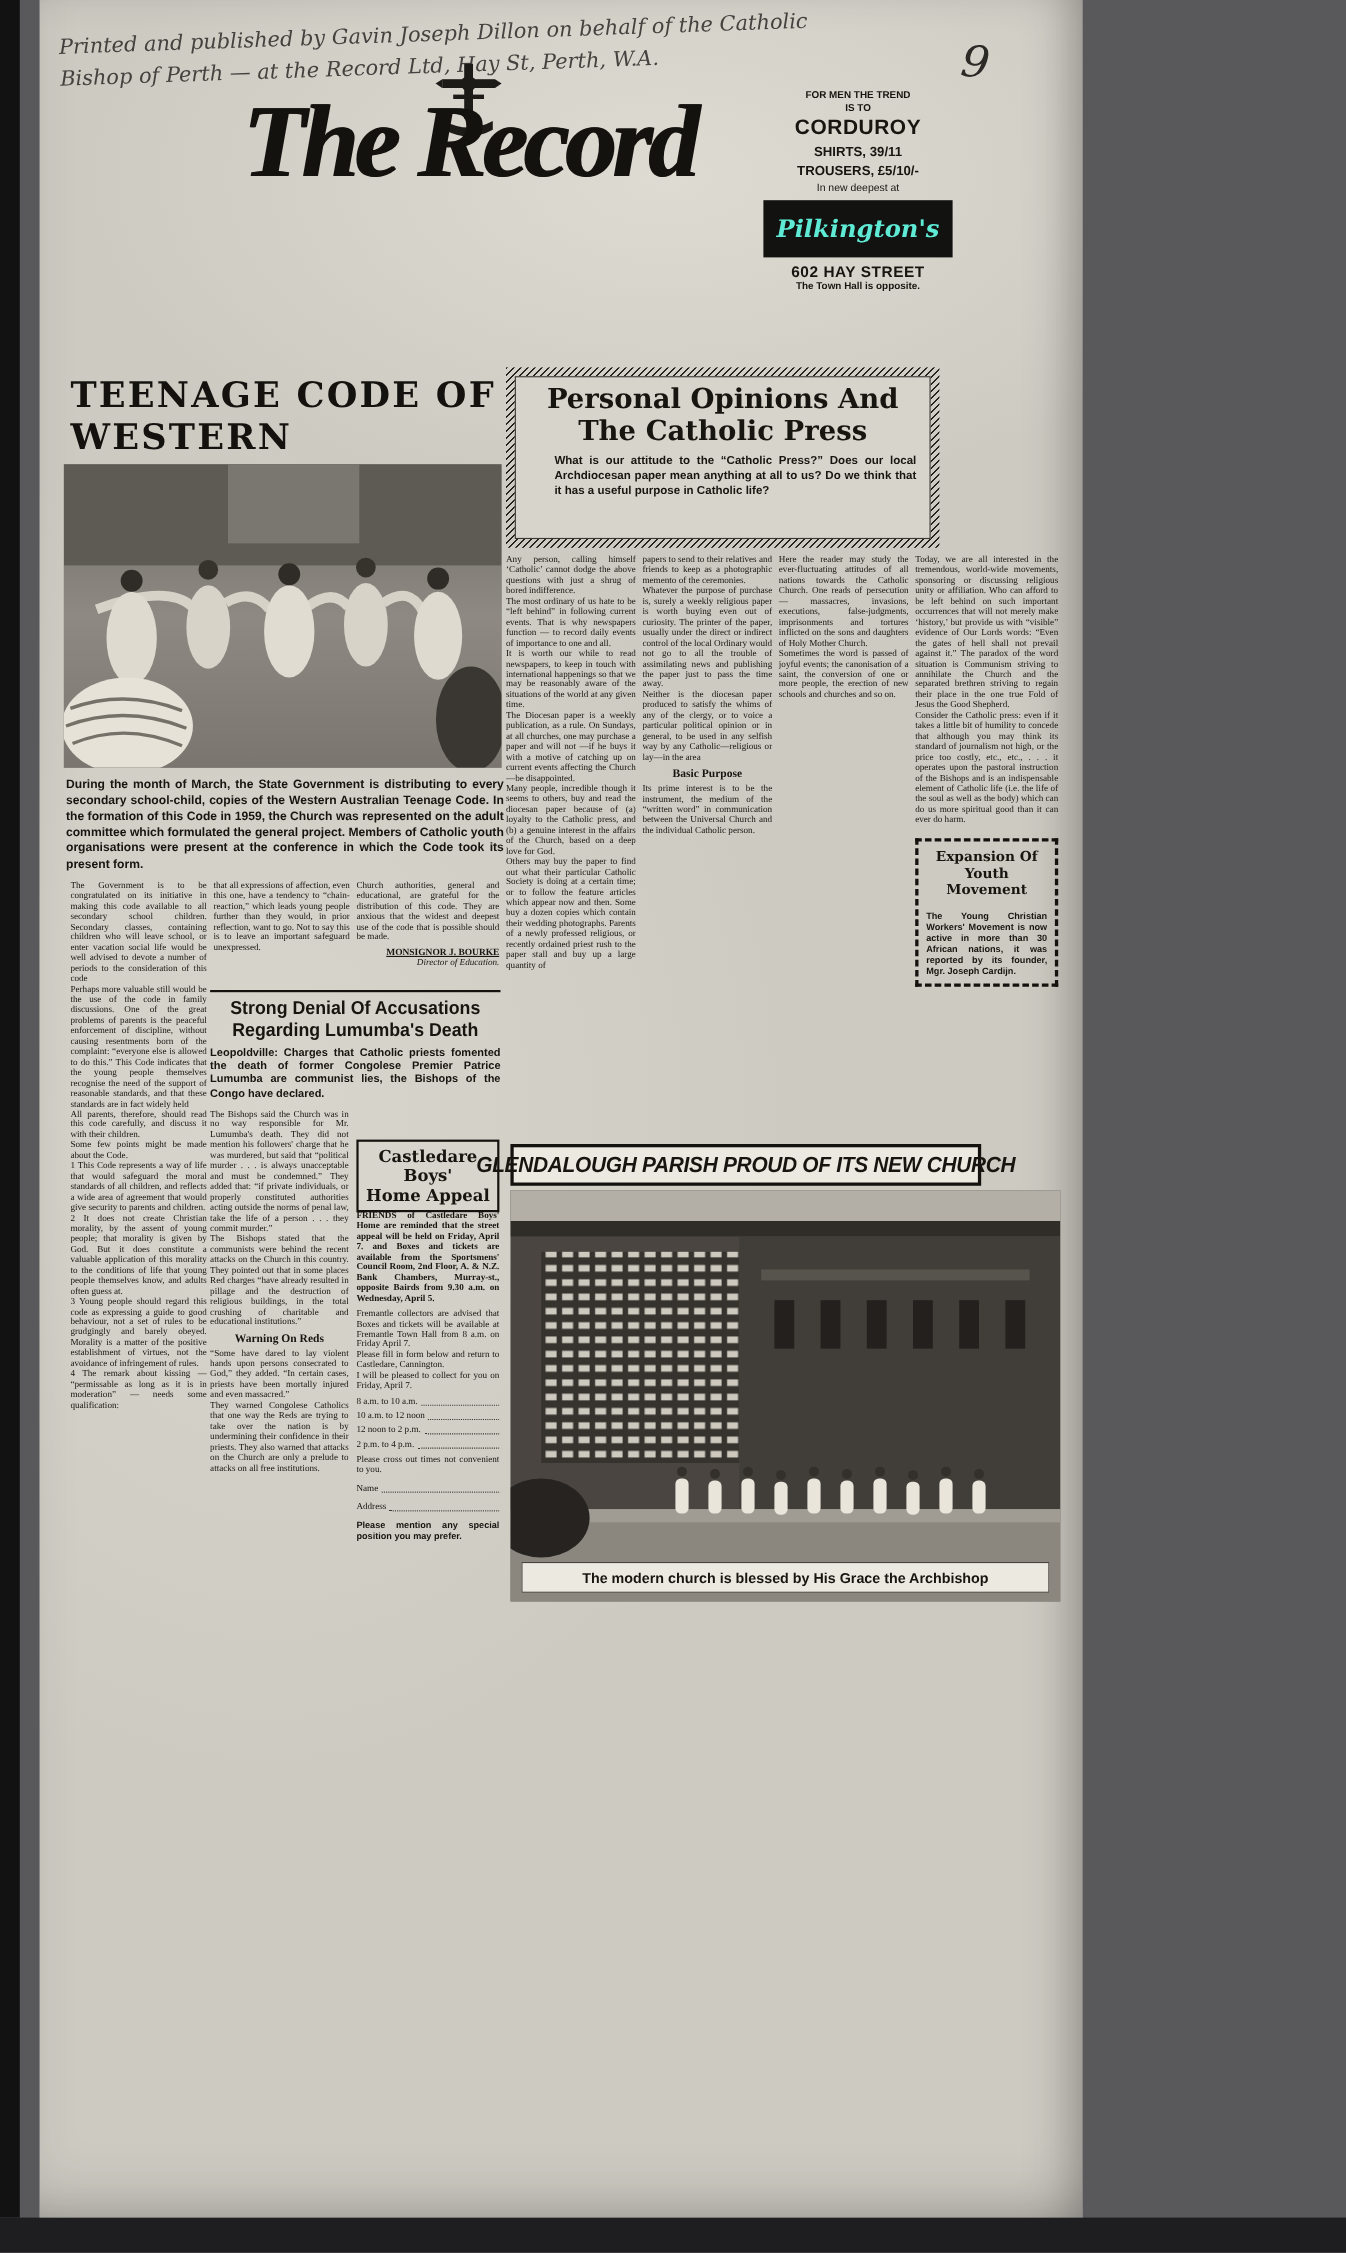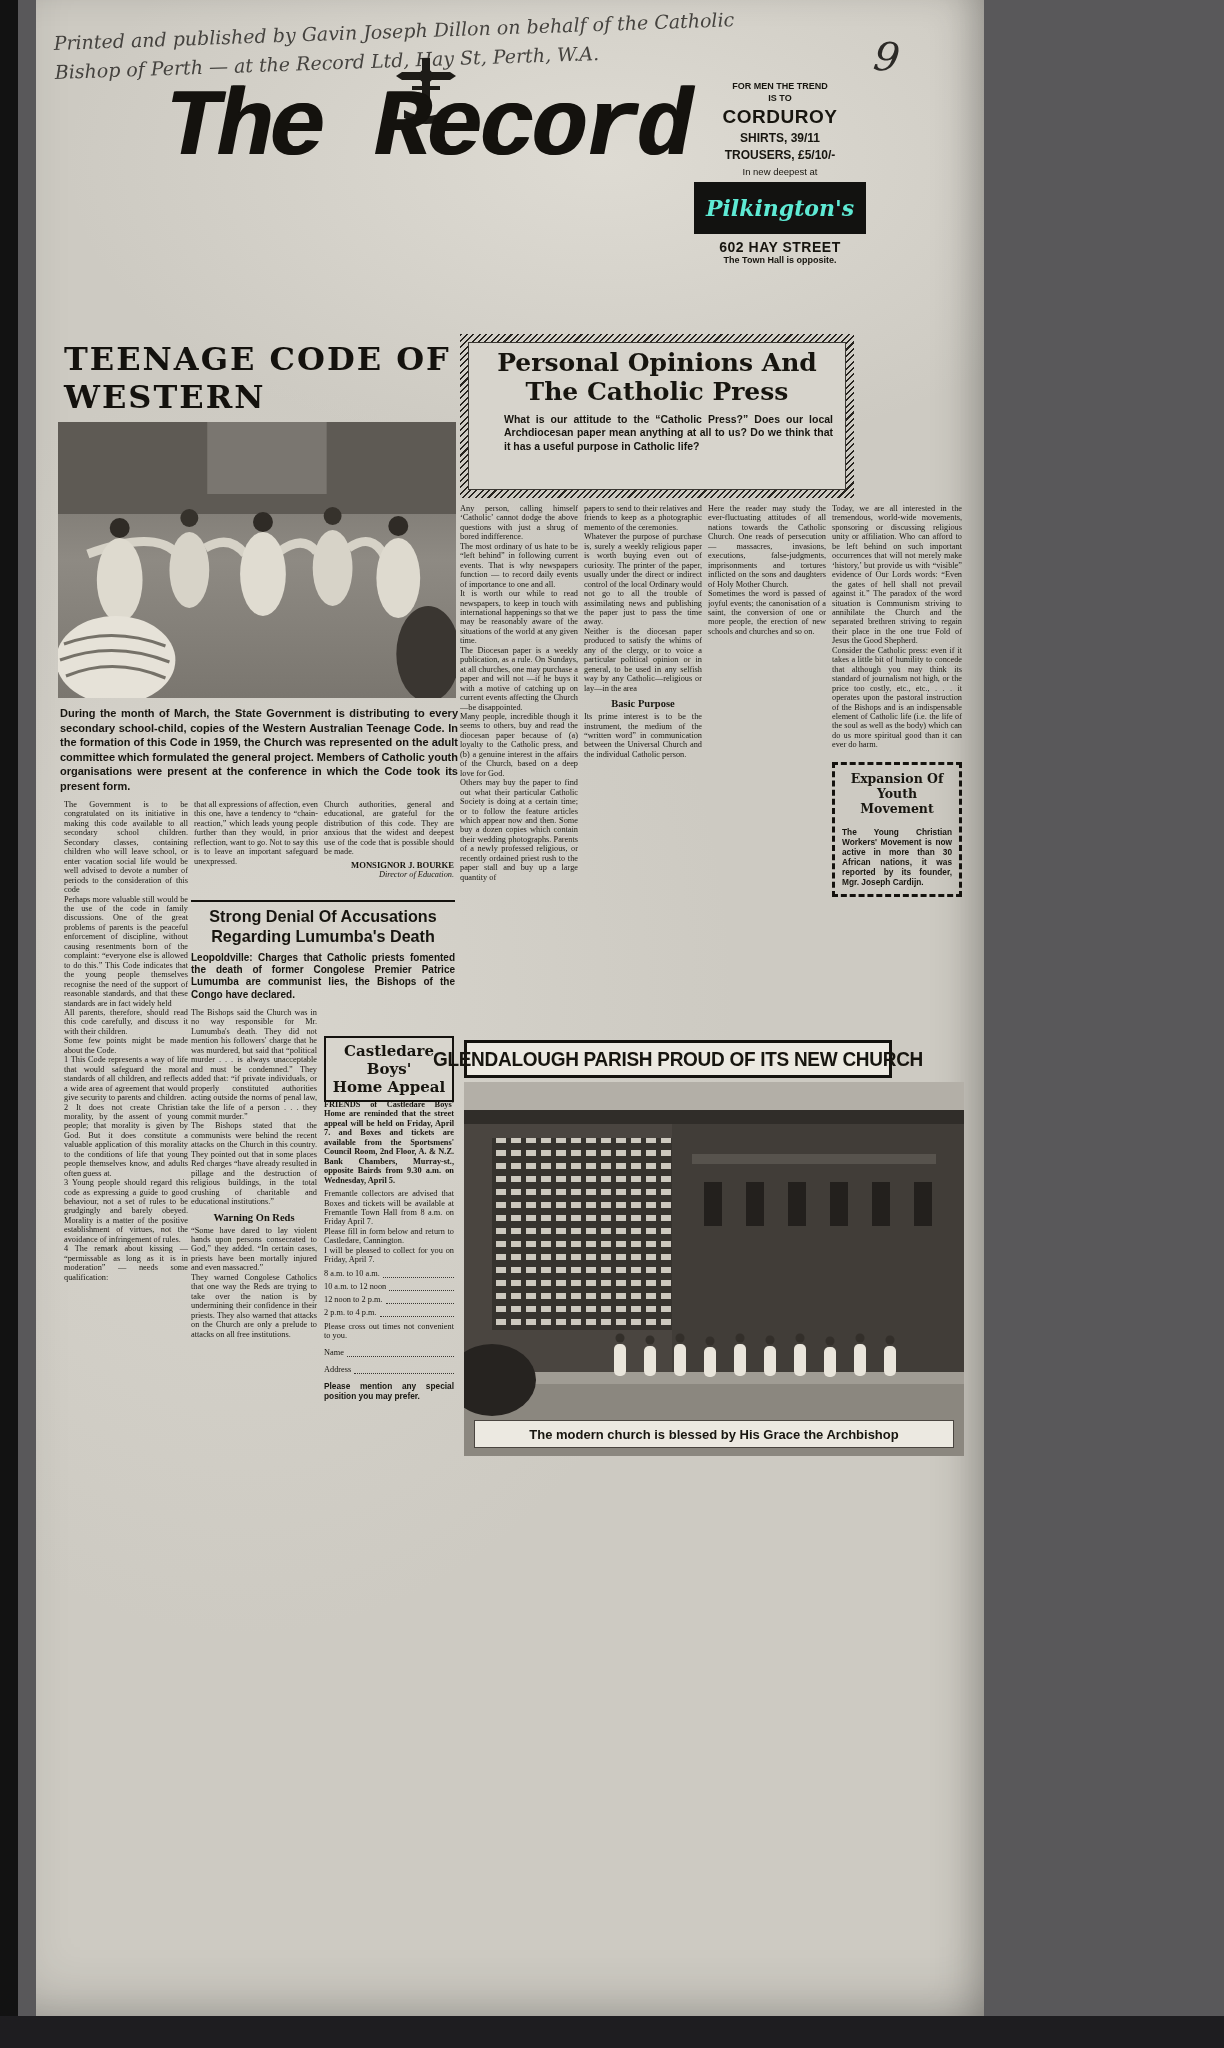--- a/index.html
+++ b/index.html
@@ -48,21 +48,21 @@
   .brand-box {
     position:absolute; left:5px; right:5px; bottom:5px; height:86px;
     background:#121210; color:#e9e6de; display:flex; align-items:center; justify-content:center;
   }
   .brand-script { font-family:"DejaVu Serif", serif; font-style:italic; font-weight:bold; font-size:28px; }
 
   .crest { left:330px; top:56px; width:120px; height:72px; }
 
   .nameplate {
     left:110px; top:82px; width:560px; text-align:center;
-    font-family:Liberation Mono, monospace; font-style:italic; font-weight:900;
+    font-family:Liberation Serif, serif; font-style:italic; font-weight:900;
     font-size:94px; line-height:1.0; color:#14120e; letter-spacing:-4px;
     text-shadow:1.5px 0 0 #14120e;
   }
 
   .ad-pilk { left:658px; top:80px; width:172px; text-align:center; }
   .ad-pilk .s { font-size:9px; font-weight:bold; line-height:1.35; }
   .ad-pilk .big { font-size:19px; font-weight:bold; letter-spacing:.5px; margin:2px 0; }
   .ad-pilk .m { font-size:12px; font-weight:bold; line-height:1.4; }
   .ad-pilk .n { font-size:9.5px; margin-top:2px; }
   .ad-pilk .pbox { margin-top:5px; height:52px; background:#121210; color:#5eead4; display:flex; align-items:center; justify-content:center; }
@@ -110,21 +110,21 @@
     left:24px; top:706px; width:398px;
     font-size:11px; font-weight:bold; line-height:1.32; text-align:justify;
   }
 
   .body-sm { font-family:"Liberation Serif", serif; font-size:8.3px; line-height:1.14; text-align:justify; white-space:pre-line; }
   .colblock { overflow:hidden; }
 
   .c1 { left:28px; top:800px; width:124px; height:716px; }
   .c2a { left:158px; top:800px; width:124px; }
   .c3a { left:288px; top:800px; width:130px; }
-  .sig-name { font-size:8.6px; font-weight:bold; text-align:right; margin-top:3px; font-family:"Liberation Serif", serif; }
+  .sig-name { font-size:8.6px; font-weight:bold; text-align:right; margin-top:3px; font-family:"Liberation Serif", serif;text-decoration:underline; }
   .sig-title { font-size:8.3px; font-style:italic; text-align:right; font-family:"Liberation Serif", serif; }
 
   .lumumba-head { left:155px; top:900px; width:264px; border-top:2px solid #14120e; padding-top:5px; }
   .lumumba-headline {
     font-size:17px; font-weight:bold; line-height:1.18; text-align:center; white-space:pre-line;
     transform:scaleX(.95); transform-origin:center;
   }
   .lumumba-lede { font-size:10px; font-weight:bold; line-height:1.22; text-align:justify; margin-top:5px; }
   .lumumba-col { left:155px; top:1008px; width:126px; height:512px; }
   .subhead-sm { font-family:"Liberation Serif", serif; font-size:10.5px; font-weight:bold; text-align:center; margin:5px 0 3px 0; }
@@ -149,21 +149,21 @@
   .youth-box { border:3px dashed #14120e; padding:6px 7px; margin-top:12px; }
   .youth-title {
     font-family:"DejaVu Serif", serif; font-weight:bold; font-size:12.5px; line-height:1.2;
     text-align:center; white-space:pre-line;
   }
   .youth-body { font-size:8.3px; font-weight:bold; line-height:1.2; text-align:justify; margin-top:12px; }
 
   .glen-banner {
     left:428px; top:1040px; width:428px; height:38px;
     background:#ece9e1; border:3px solid #14120e;
-    display:flex; align-items:center; justify-content:center;
+    display:flex; align-items:center; justify-content:center;font-style:italic;
   }
   .glen-banner span { font-size:20px; font-weight:bold; letter-spacing:-.3px; transform:scaleX(.95); white-space:nowrap; }
 
   .church-caption {
     position:absolute; left:10px; right:10px; bottom:8px; height:28px;
     background:#ece9e1; border:1px solid #4a4540;
     display:flex; align-items:center; justify-content:center;
     font-size:13px; font-weight:bold;
   }
 </style>

